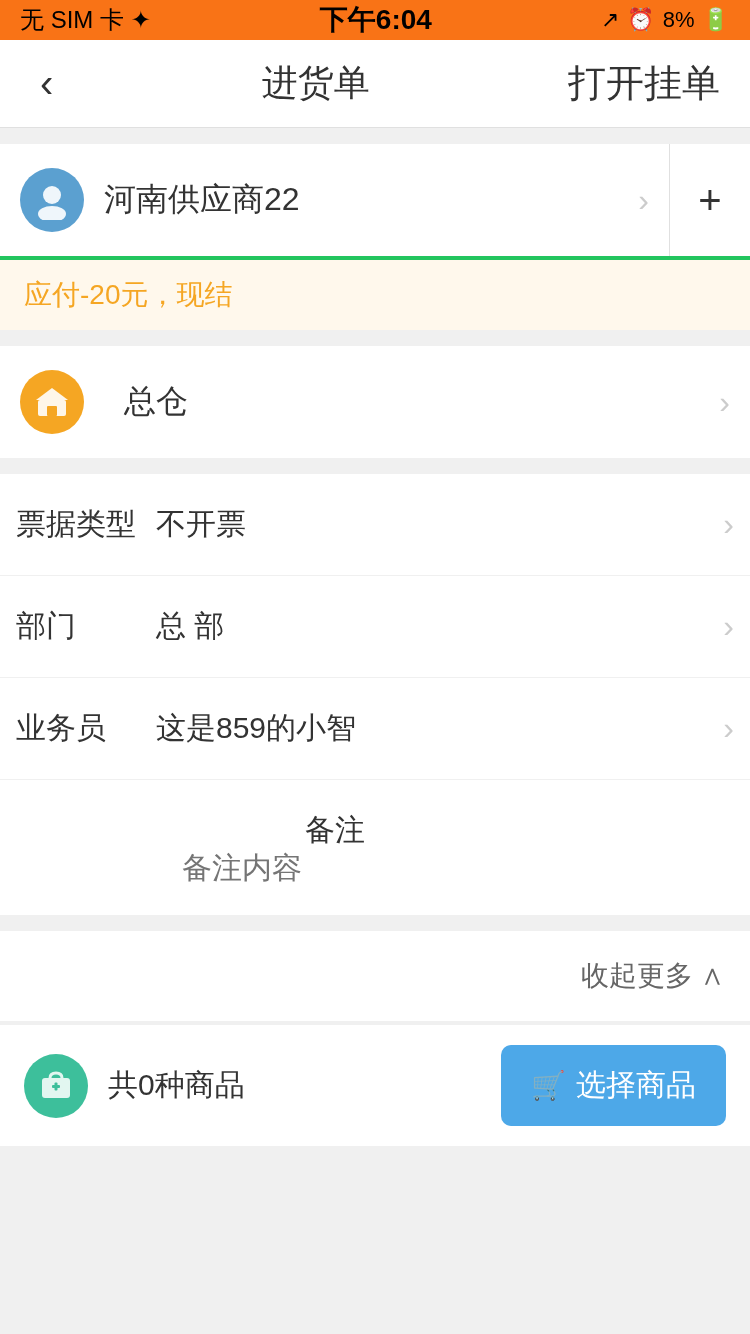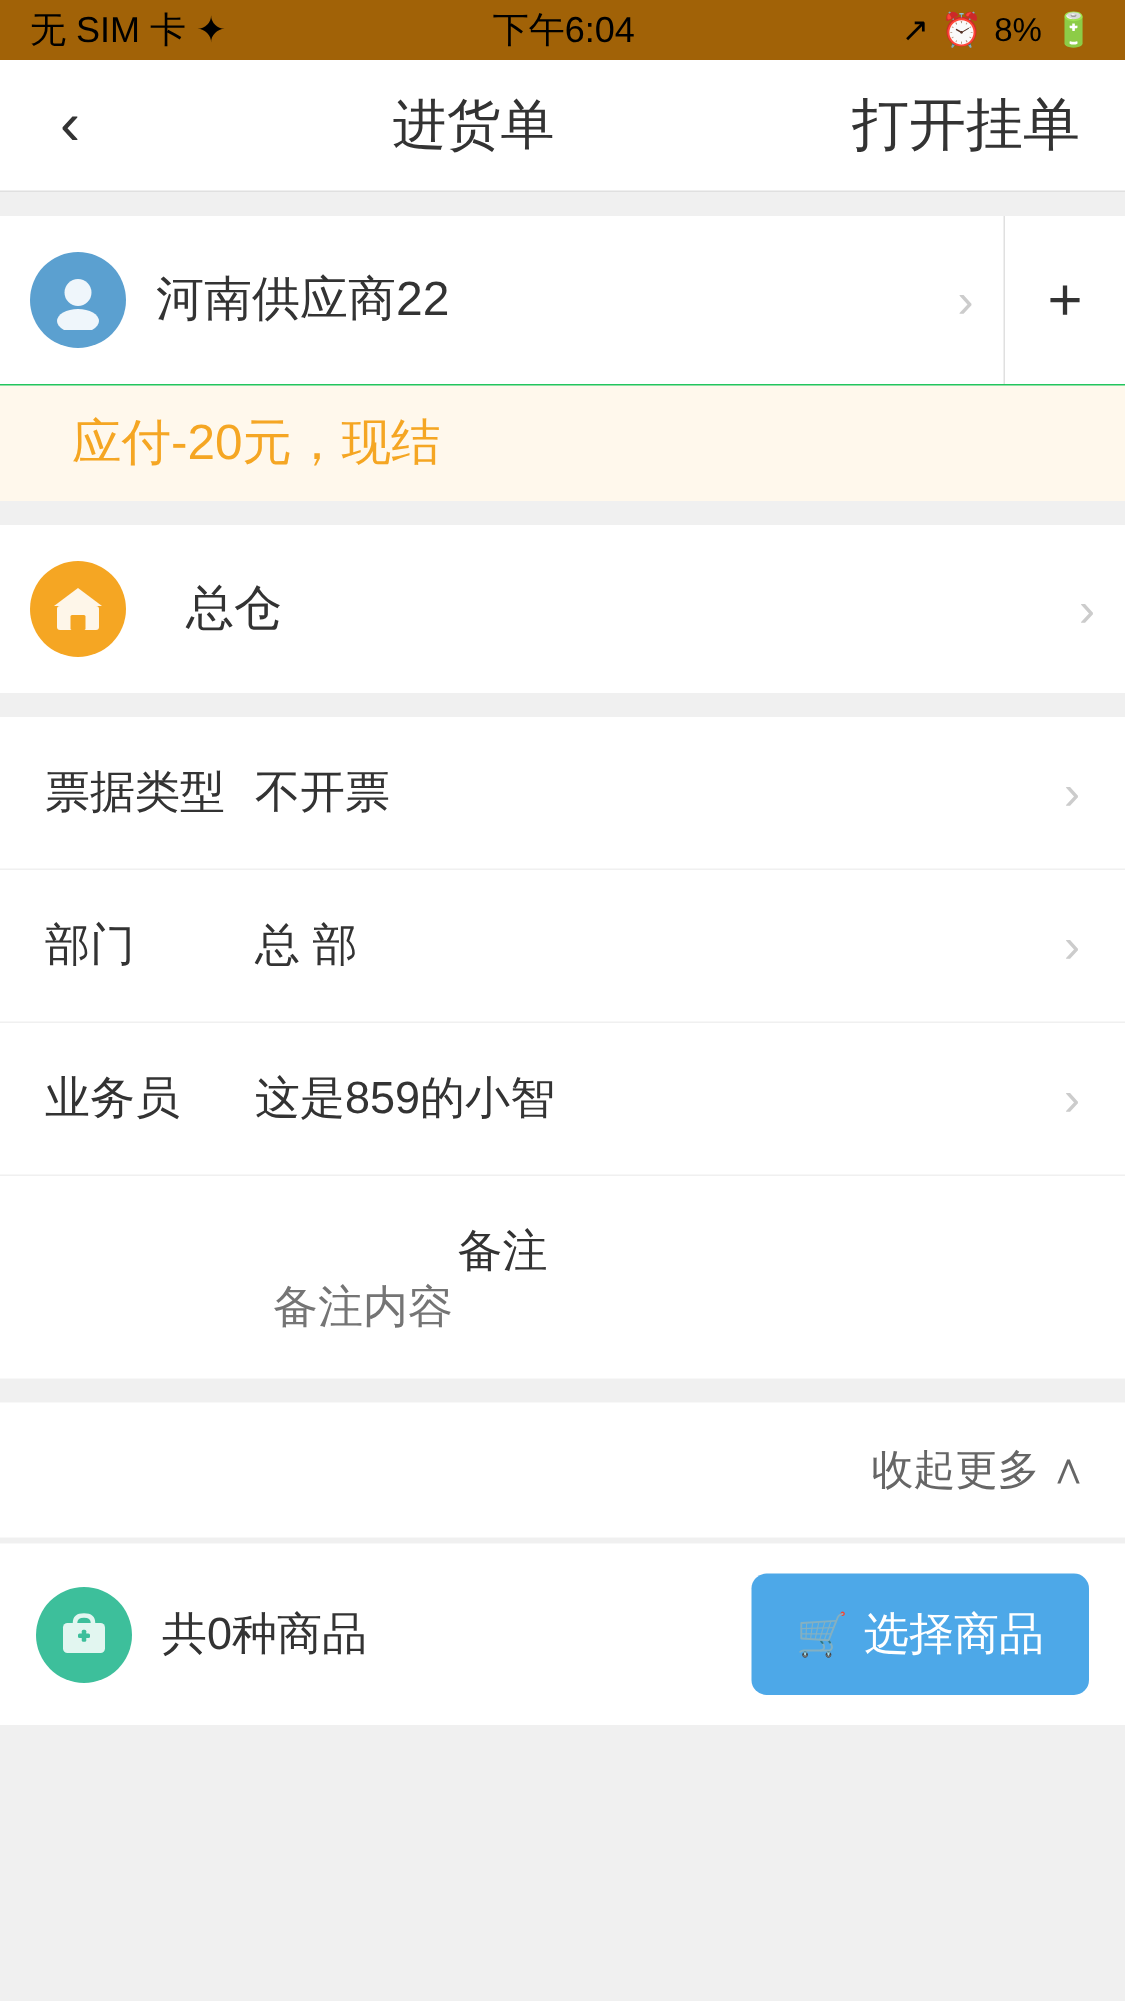--- a/index.html
+++ b/index.html
@@ -8,30 +8,30 @@
       width: 750px;
       min-height: 1334px;
       font-family: -apple-system, "PingFang SC", "Helvetica Neue", sans-serif;
       background: #f0f0f0;
       font-size: 28px;
     }
 
     
     .status-bar {
       height: 40px;
-      background: #a16207;
+      background: #f97316;
       display: flex;
       align-items: center;
       justify-content: space-between;
       padding: 0 20px;
       font-size: 24px;
       color: #000;
     }
     .status-left { display: flex; align-items: center; gap: 8px; }
-    .status-center { font-size: 24px; font-weight: 400; }
+    .status-center { font-size: 28px; font-weight: 700; }
     .status-right { display: flex; align-items: center; gap: 8px; font-size: 22px; }
 
     
     .nav-bar {
       height: 88px;
       background: #fff;
       display: flex;
       align-items: center;
       justify-content: space-between;
       padding: 0 30px;
@@ -102,24 +102,24 @@
       align-items: center;
       justify-content: center;
       font-size: 40px;
       color: #333;
       cursor: pointer;
     }
 
     
     .info-banner {
       background: #fff8ec;
-      padding: 16px 48px;
-      font-size: 33px;
+      padding: 16px 24px;
+      font-size: 28px;
       color: #f5a623;
-      border-top: 1px solid #22c55e;
+      border-top: 4px solid #22c55e;
     }
 
     
     .warehouse-section {
       background: #fff;
       margin-top: 16px;
       display: flex;
       align-items: center;
       padding: 24px 20px;
       cursor: pointer;
@@ -143,21 +143,21 @@
     }
 
     
     .form-section {
       background: #fff;
       margin-top: 16px;
     }
     .form-row {
       display: flex;
       align-items: center;
-      padding: 30px 30px;
+      padding: 30px 16px;
       border-bottom: 1px solid #f0f0f0;
       cursor: pointer;
       min-height: 90px;
     }
     .form-row:last-child {
       border-bottom: none;
     }
     .form-label {
       font-size: 30px;
       color: #333;

